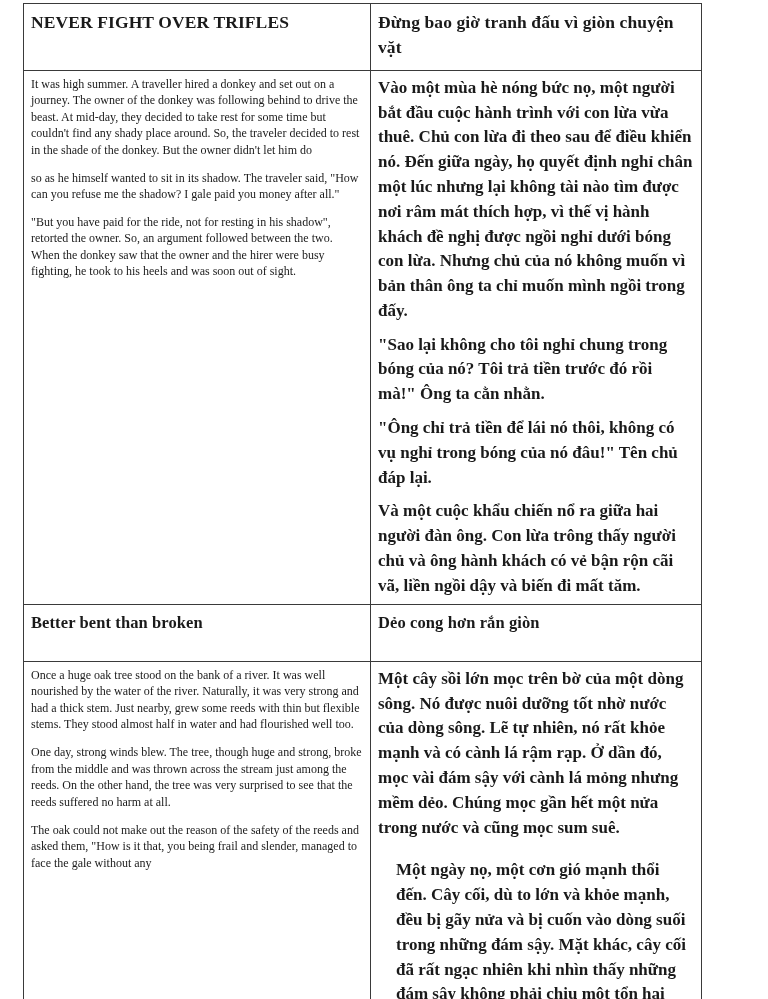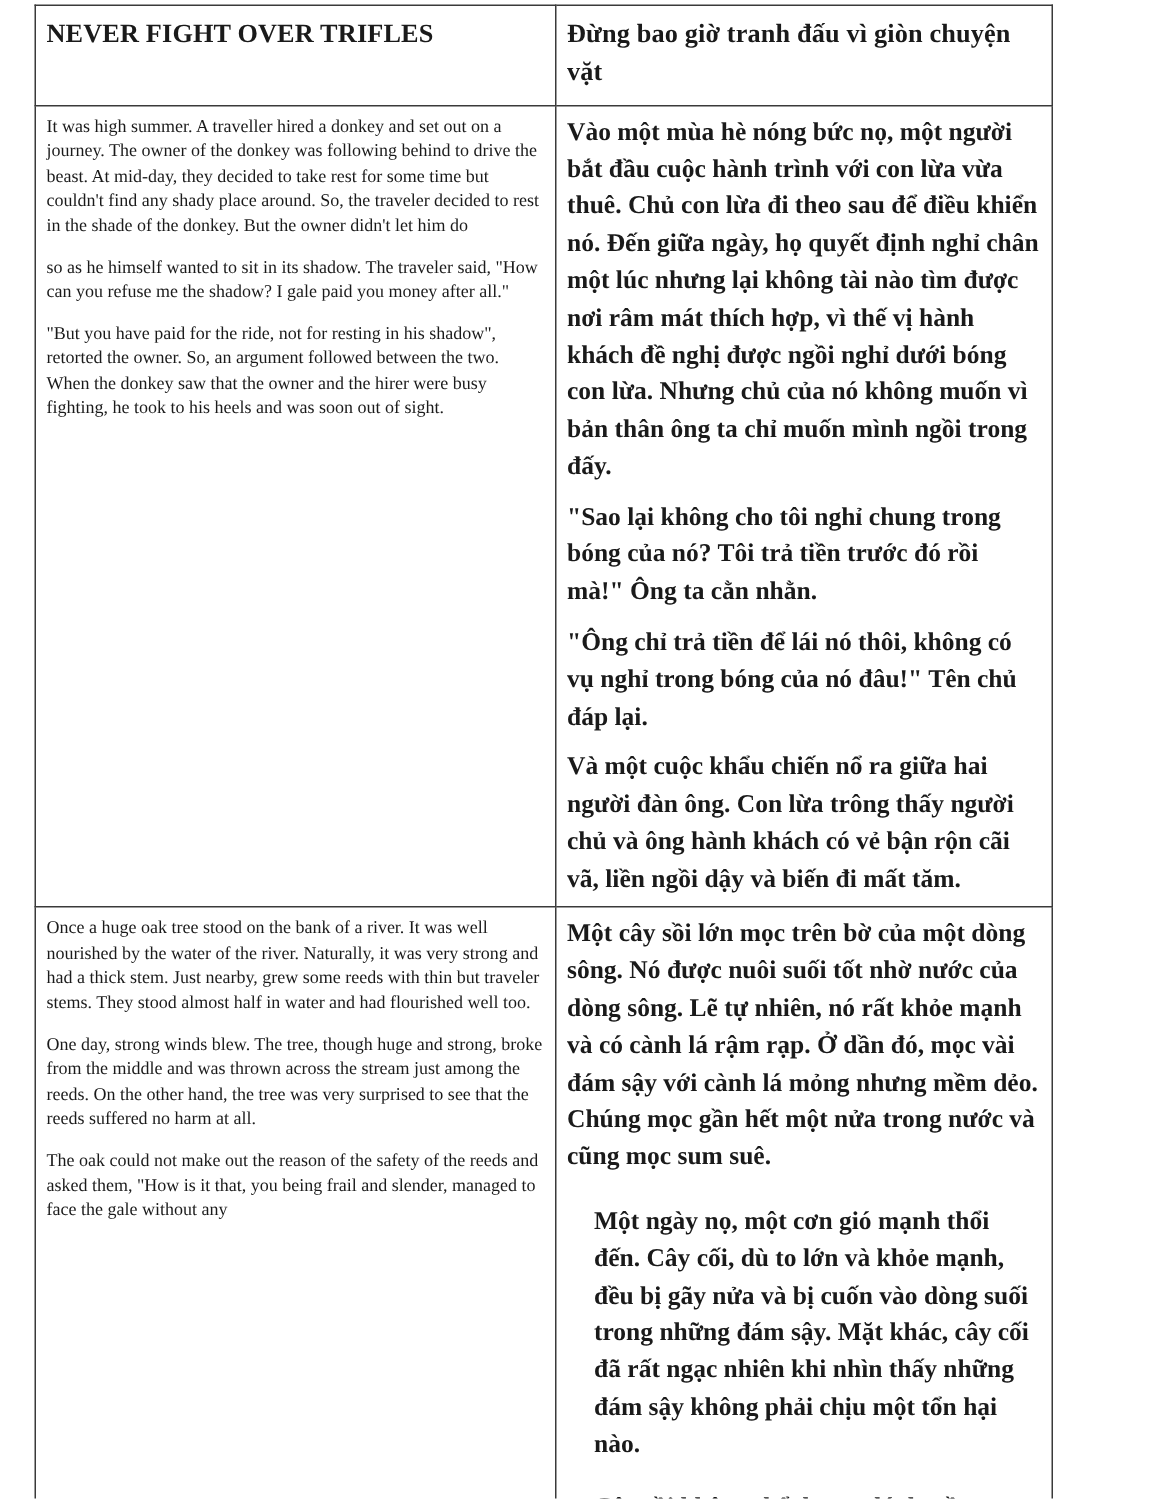--- a/index.html
+++ b/index.html
@@ -95,27 +95,31 @@
           <p class="para">so as he himself wanted to sit in its shadow. The traveler said, "How can you refuse me the shadow? I gale paid you money after all."</p>
           <p class="para">"But you have paid for the ride, not for resting in his shadow", retorted the owner. So, an argument followed between the two. When the donkey saw that the owner and the hirer were busy fighting, he took to his heels and was soon out of sight.</p>
         </td>
         <td class="body-cell vi">
           <p class="para">Vào một mùa hè nóng bức nọ, một người bắt đầu cuộc hành trình với con lừa vừa thuê. Chủ con lừa đi theo sau để điều khiển nó. Đến giữa ngày, họ quyết định nghỉ chân một lúc nhưng lại không tài nào tìm được nơi râm mát thích hợp, vì thế vị hành khách đề nghị được ngồi nghỉ dưới bóng con lừa. Nhưng chủ của nó không muốn vì bản thân ông ta chỉ muốn mình ngồi trong đấy.</p>
           <p class="para">"Sao lại không cho tôi nghỉ chung trong bóng của nó? Tôi trả tiền trước đó rồi mà!" Ông ta cằn nhằn.</p>
           <p class="para">"Ông chỉ trả tiền để lái nó thôi, không có vụ nghỉ trong bóng của nó đâu!" Tên chủ đáp lại.</p>
           <p class="para">Và một cuộc khẩu chiến nổ ra giữa hai người đàn ông. Con lừa trông thấy người chủ và ông hành khách có vẻ bận rộn cãi vã, liền ngồi dậy và biến đi mất tăm.</p>
         </td>
       </tr>
+      <tr class="row-title2">
+        <td class="title-cell small-title">Better bent than broken</td>
+        <td class="title-cell small-title">Dẻo cong hơn rắn giòn</td>
+      </tr>
       <tr class="row-story2">
         <td class="body-cell">
-          <p class="para">Once a huge oak tree stood on the bank of a river. It was well nourished by the water of the river. Naturally, it was very strong and had a thick stem. Just nearby, grew some reeds with thin but traveler stems. They stood almost half in water and had flourished well too.</p>
+          <p class="para">Once a huge oak tree stood on the bank of a river. It was well nourished by the water of the river. Naturally, it was very strong and had a thick stem. Just nearby, grew some reeds with thin but flexible stems. They stood almost half in water and had flourished well too.</p>
           <p class="para">One day, strong winds blew. The tree, though huge and strong, broke from the middle and was thrown across the stream just among the reeds. On the other hand, the tree was very surprised to see that the reeds suffered no harm at all.</p>
           <p class="para">The oak could not make out the reason of the safety of the reeds and asked them, "How is it that, you being frail and slender, managed to face the gale without any</p>
         </td>
         <td class="body-cell vi gap">
-          <p class="para">Một cây sồi lớn mọc trên bờ của một dòng sông. Nó được nuôi suối tốt nhờ nước của dòng sông. Lẽ tự nhiên, nó rất khỏe mạnh và có cành lá rậm rạp. Ở dần đó, mọc vài đám sậy với cành lá mỏng nhưng mềm dẻo. Chúng mọc gần hết một nửa trong nước và cũng mọc sum suê.</p>
+          <p class="para">Một cây sồi lớn mọc trên bờ của một dòng sông. Nó được nuôi dưỡng tốt nhờ nước của dòng sông. Lẽ tự nhiên, nó rất khỏe mạnh và có cành lá rậm rạp. Ở dần đó, mọc vài đám sậy với cành lá mỏng nhưng mềm dẻo. Chúng mọc gần hết một nửa trong nước và cũng mọc sum suê.</p>
           <p class="para">Một ngày nọ, một cơn gió mạnh thổi đến. Cây cối, dù to lớn và khỏe mạnh, đều bị gãy nửa và bị cuốn vào dòng suối trong những đám sậy. Mặt khác, cây cối đã rất ngạc nhiên khi nhìn thấy những đám sậy không phải chịu một tổn hại nào.</p>
           <p class="para">Cây sồi không thể đưa ra lý do về sự an toàn của những cây sậy và đã hỏi chúng: " Bạn đã làm thế nào vậy trong khi bạn yếu ớt và mảnh khảnh lại xoay sở để đối</p>
         </td>
       </tr>
     </tbody>
   </table>
 </div>
 
 </body></html>

